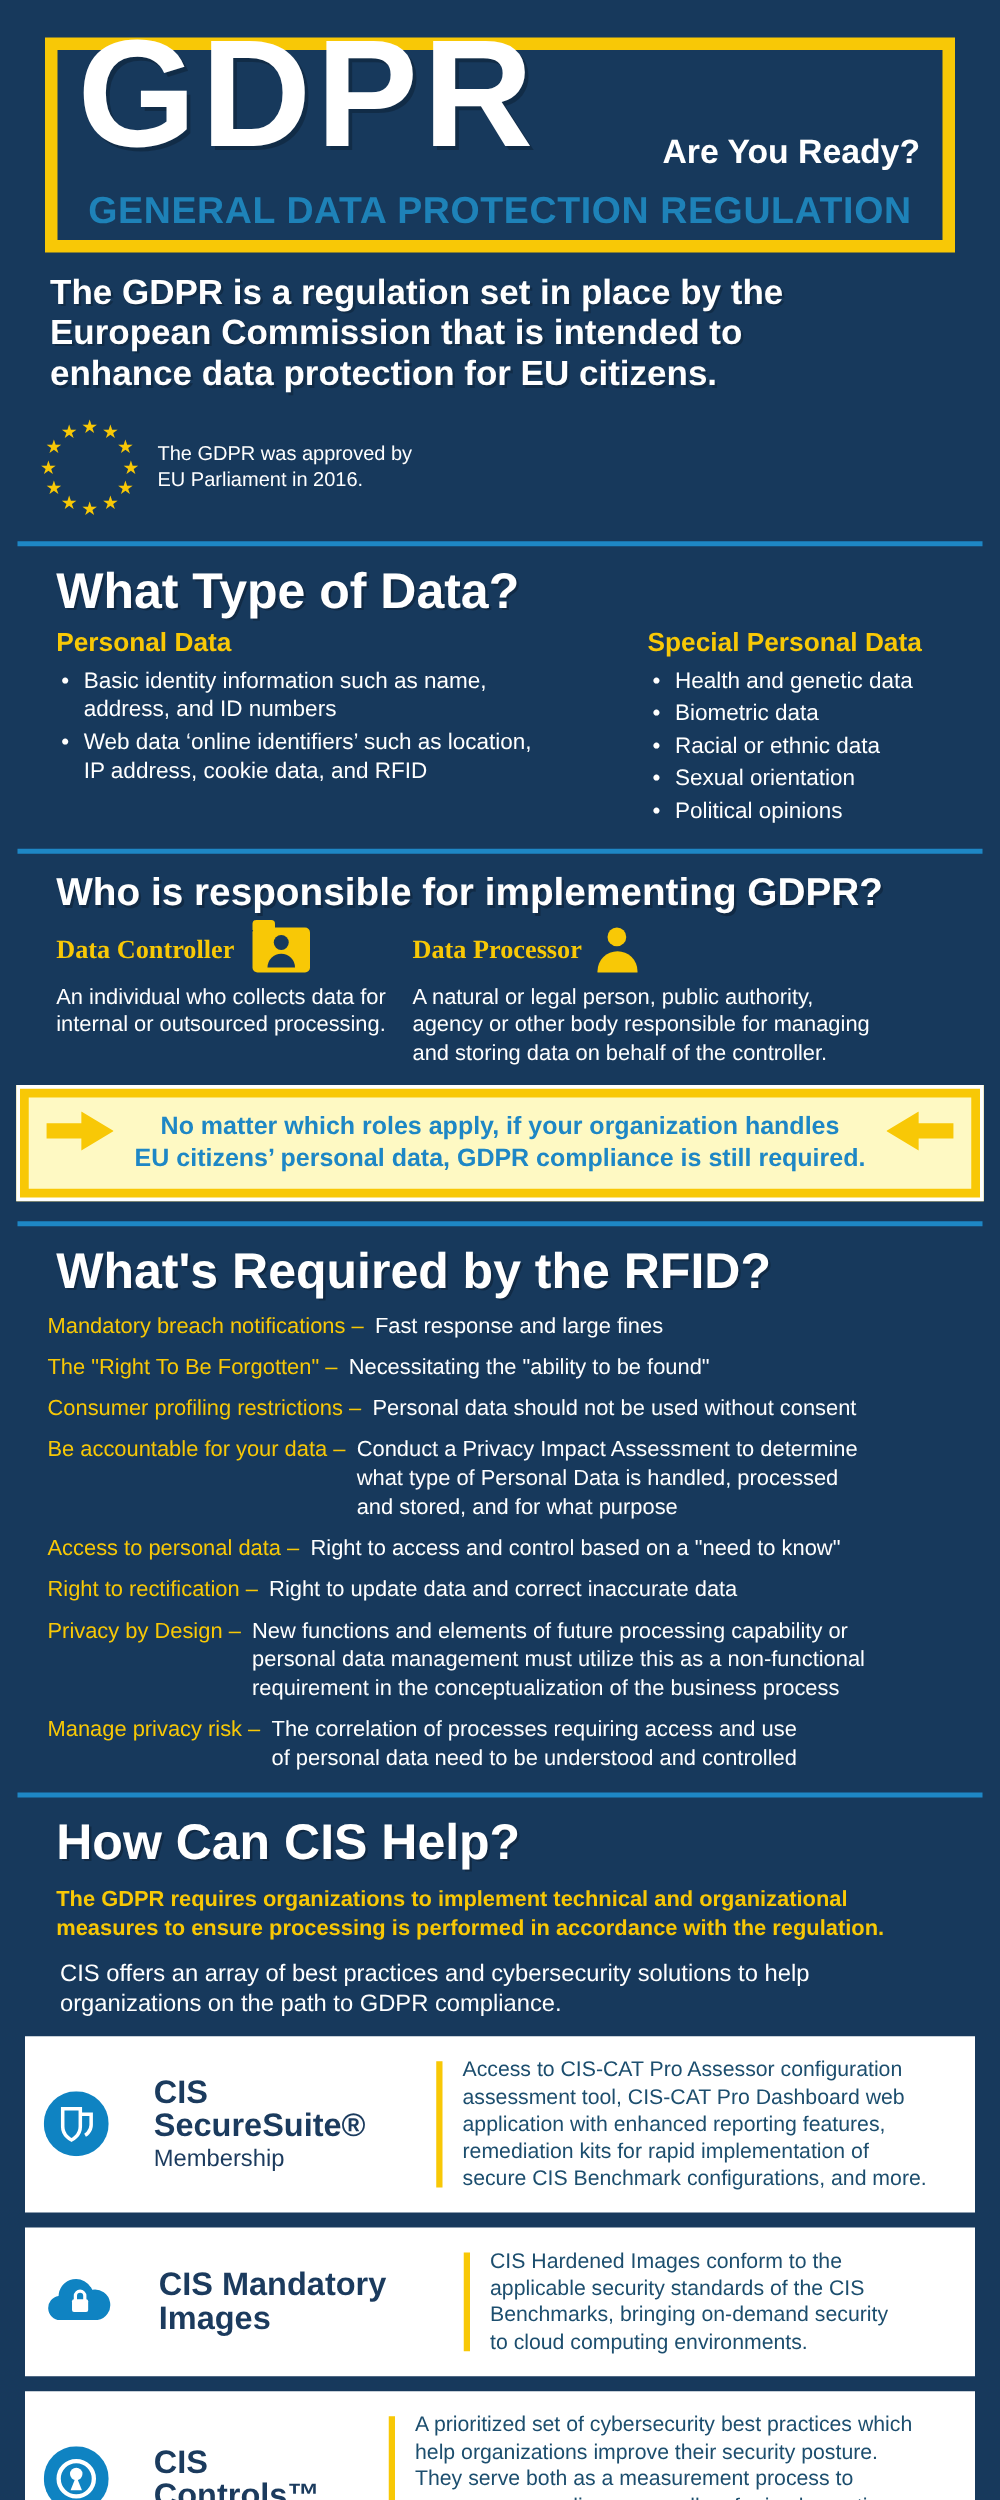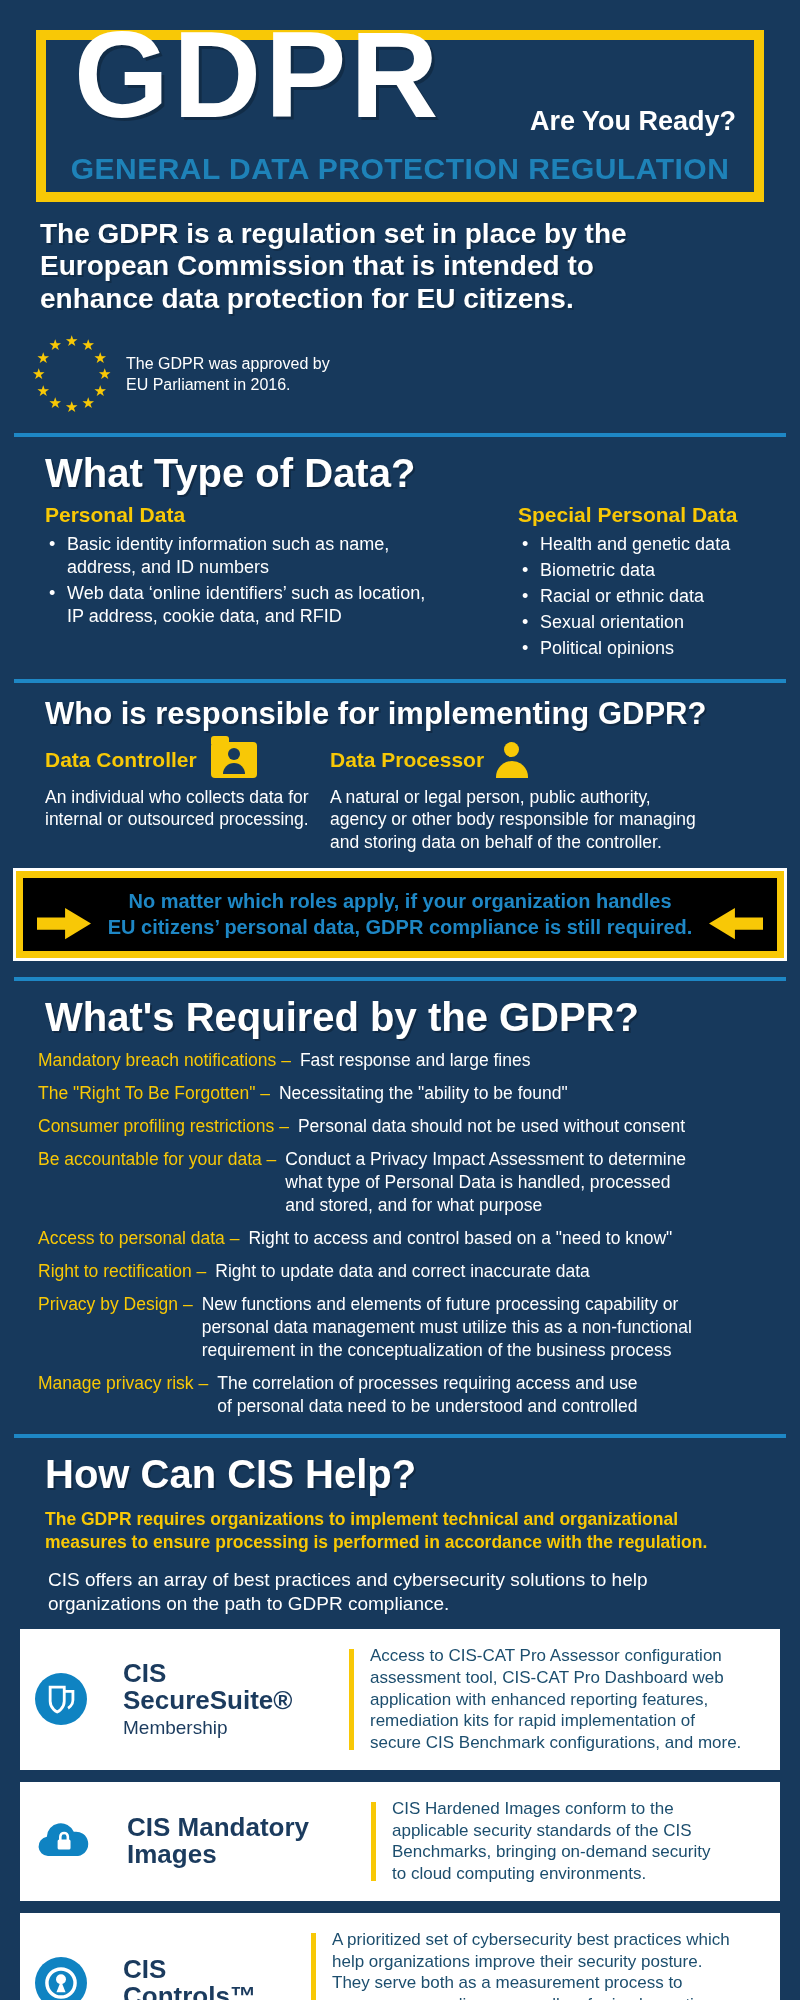--- a/index.html
+++ b/index.html
@@ -4,21 +4,21 @@
 <style>
   html,body{margin:0;padding:0;background:#0d2b47;}
   .page{
     position:relative;width:800px;height:2000px;margin:0 auto;
     background:#17395C;overflow:hidden;
     font-family:"Liberation Sans", sans-serif;color:#fff;
   }
   
   .hero{margin:30px 36px 0;border:10px solid #F8C806;height:152px;position:relative;}
   .hero-title{
-    position:absolute;left:28px;top:-26px;
+    position:absolute;left:16px;top:-26px;
     font-size:122px;font-weight:bold;letter-spacing:4px;color:#fff;
     text-shadow:3px 3px 0 rgba(0,0,0,.22);line-height:1;
   }
   .hero-tag{position:absolute;right:18px;top:66px;font-size:27px;font-weight:bold;color:#fff;}
   .hero-sub{position:absolute;left:0;right:0;bottom:6px;text-align:center;
     font-size:30px;font-weight:bold;color:#1E82B8;letter-spacing:.5px;}
   
   .intro{margin:16px 40px 0;font-size:28px;font-weight:bold;line-height:1.16;
     white-space:pre-line;text-shadow:2px 2px 0 rgba(0,0,0,.22);}
   .facts{display:flex;margin:16px 30px 0;align-items:center;}
@@ -46,32 +46,32 @@
   .col-left{width:445px;flex:0 0 445px;}
   .col-right{flex:1;}
   .blist{list-style:none;margin:6px 0 0;padding:0;}
   .blist li{position:relative;padding-left:22px;font-size:18px;line-height:23px;
     white-space:pre-line;margin-bottom:3px;}
   .blist li::before{content:'•';position:absolute;left:4px;top:0;color:#fff;}
   
   .roles{display:flex;margin:10px 0 0 45px;}
   .role-left{width:285px;flex:0 0 285px;}
   .role-right{flex:1;padding-right:30px;}
-  .role-head{display:flex;align-items:center;margin-bottom:8px;}
+  .role-head{display:flex;align-items:center;margin-bottom:8px;font-family:Liberation Serif, serif;}
   .role-text{font-size:17.5px;line-height:1.3;white-space:pre-line;}
   .folder-icon{position:relative;width:46px;height:36px;background:#F8C806;border-radius:4px;margin-left:14px;flex:0 0 46px;}
   .folder-icon::before{content:'';position:absolute;top:-6px;left:0;width:18px;height:8px;background:#F8C806;border-radius:3px 3px 0 0;}
   .folder-head{position:absolute;left:17px;top:6px;width:12px;height:12px;border-radius:50%;background:#17395C;}
   .folder-body{position:absolute;left:12px;bottom:4px;width:22px;height:11px;border-radius:11px 11px 0 0;background:#17395C;}
   .person-icon{position:relative;width:32px;height:36px;margin-left:12px;flex:0 0 32px;}
   .person-icon::before{content:'';position:absolute;left:8px;top:0;width:15px;height:15px;border-radius:50%;background:#F8C806;}
   .person-icon::after{content:'';position:absolute;left:0;bottom:0;width:32px;height:17px;border-radius:16px 16px 0 0;background:#F8C806;}
   
   .callout{margin:14px 13px 0;border:3px solid #fff;background:#F8C806;padding:7px;}
-  .callout-inner{background:#000000;display:flex;align-items:flex-end;padding:10px 14px;}
+  .callout-inner{background:#fef9c3;display:flex;align-items:flex-start;padding:10px 14px;}
   .block-arrow{width:54px;height:34px;background:#F8C806;flex:0 0 54px;
     clip-path:polygon(0 32%,52% 32%,52% 4%,100% 50%,52% 96%,52% 68%,0 68%);}
   .block-arrow.flip{transform:scaleX(-1);}
   .callout-text{flex:1;text-align:center;color:#1E87C5;font-weight:bold;font-size:20px;
     line-height:1.32;white-space:pre-line;padding:0 8px;}
   
   .req-list{margin:10px 30px 0 38px;}
   .req-item{display:flex;margin-bottom:10px;}
   .req-label{color:#F8C806;font-weight:normal;font-size:17.5px;line-height:23px;
     flex:0 0 auto;margin-right:9px;white-space:nowrap;}
@@ -181,21 +181,21 @@
     <div class="callout-inner">
       <div class="block-arrow"></div>
       <div class="callout-text">No matter which roles apply, if your organization handles
 EU citizens’ personal data, GDPR compliance is still required.</div>
       <div class="block-arrow flip"></div>
     </div>
   </div>
 
   <div class="divider"></div>
 
-  <div class="h-section">What's Required by the GDPR?</div>
+  <div class="h-section">What's Required by the RFID?</div>
   <div class="req-list">
     <div class="req-item">
       <span class="req-label">Mandatory breach notifications –</span>
       <span class="req-text">Fast response and large fines</span>
     </div>
     <div class="req-item">
       <span class="req-label">The "Right To Be Forgotten" –</span>
       <span class="req-text">Necessitating the "ability to be found"</span>
     </div>
     <div class="req-item">

